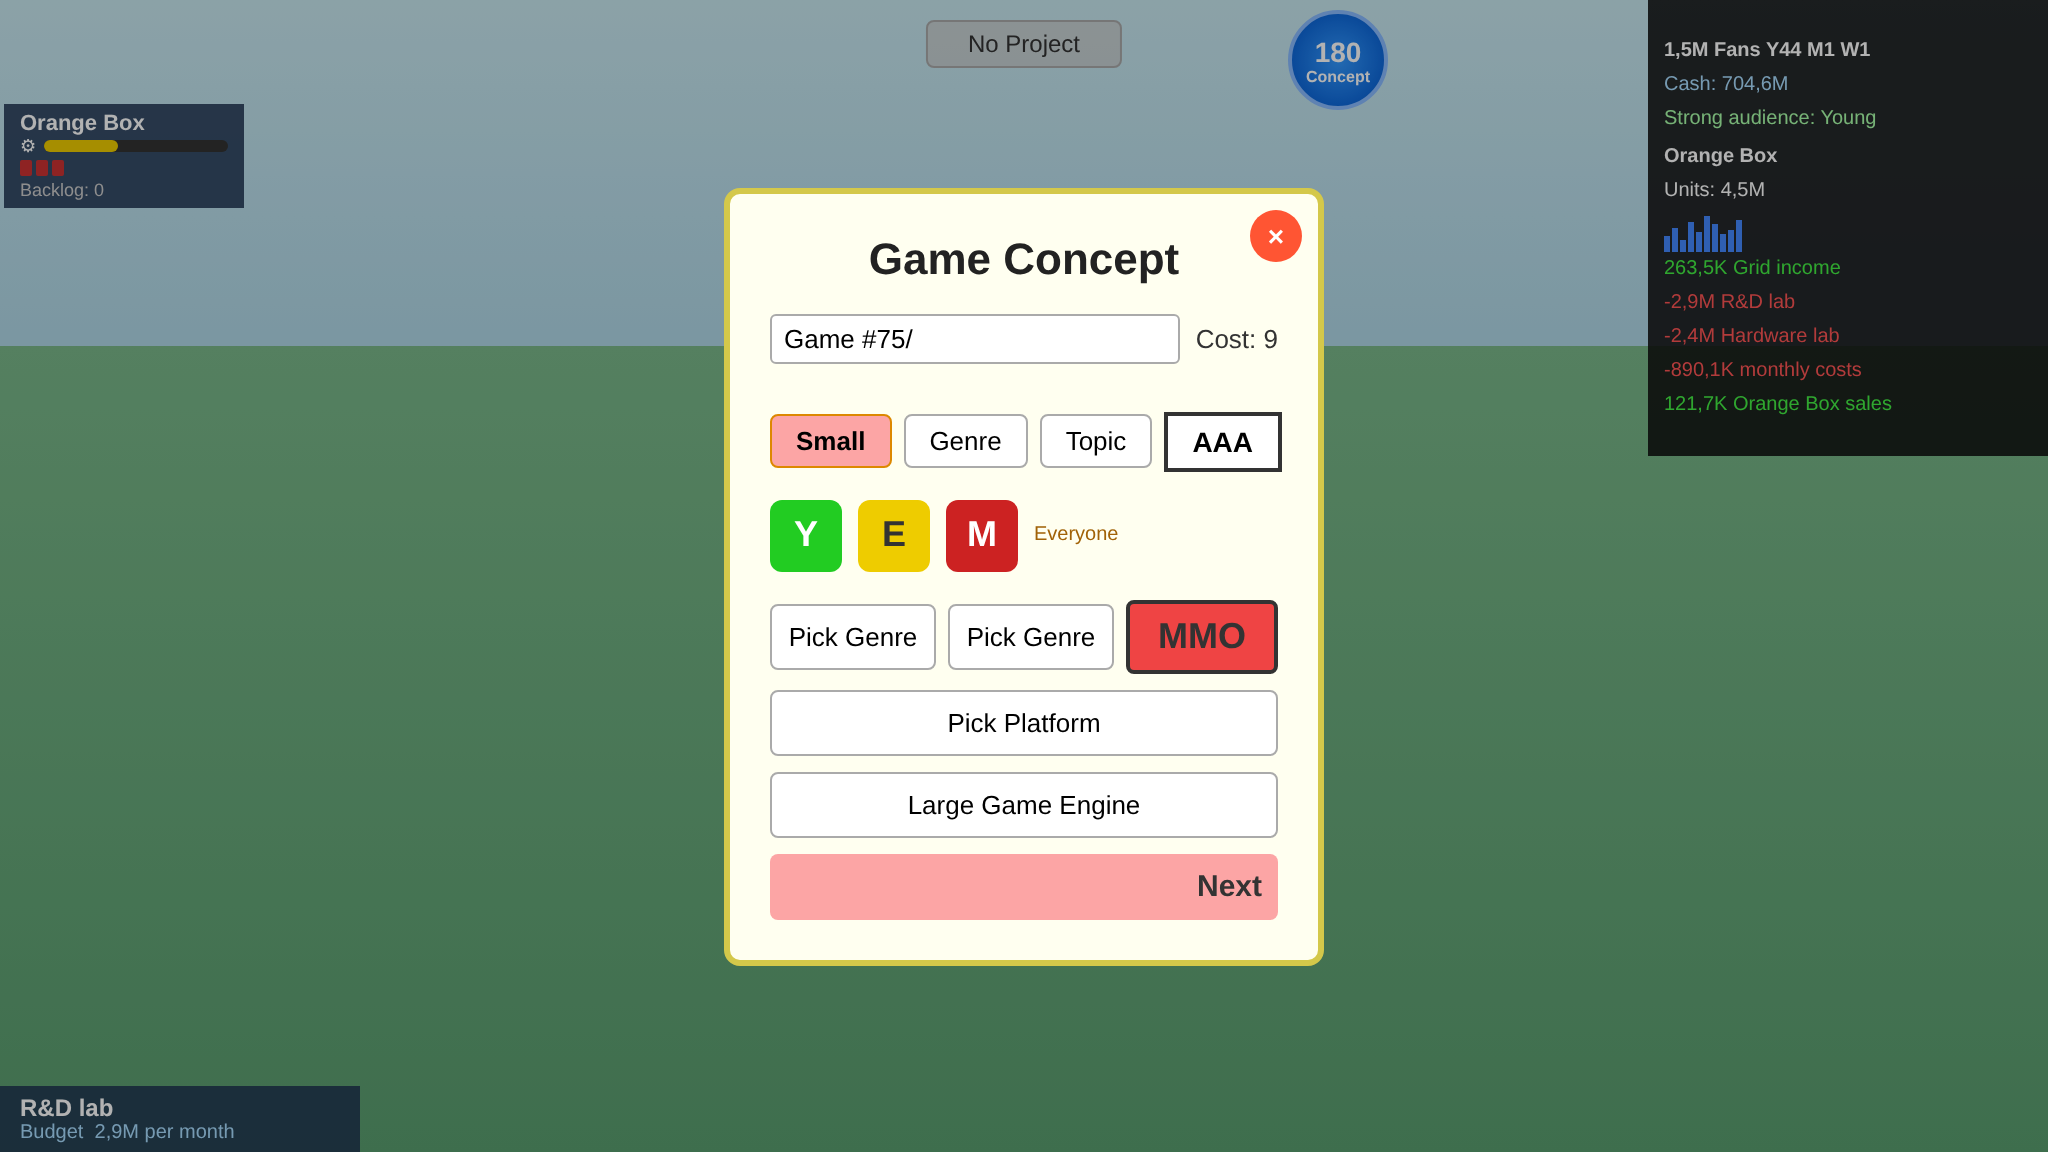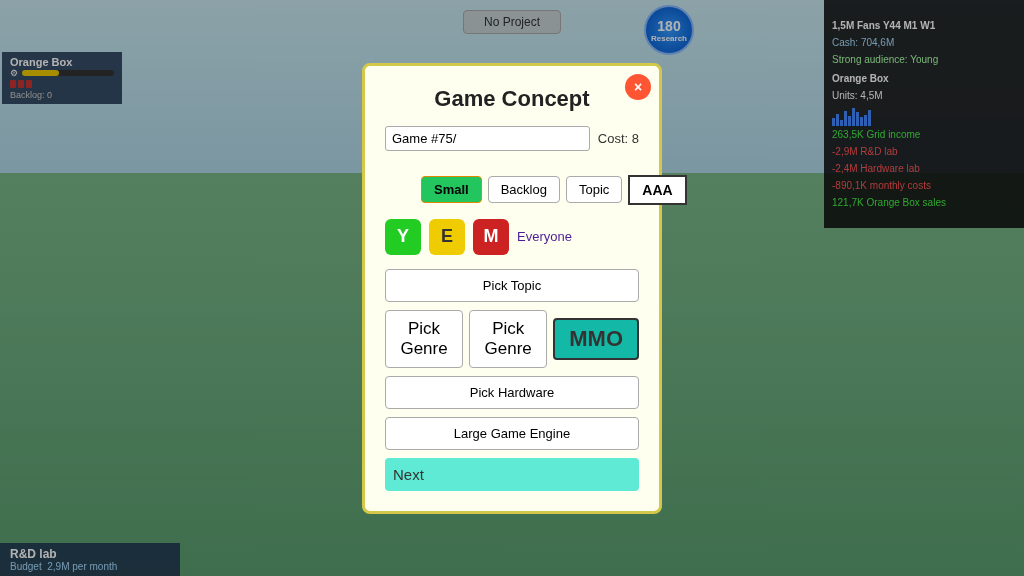--- a/index.html
+++ b/index.html
@@ -147,24 +147,23 @@
 
     .size-btn {
       padding: 5px 12px;
       border: 1px solid #aaa;
       border-radius: 4px;
       font-size: 13px;
       cursor: pointer;
       background: white;
     }
     .size-btn.active {
-      background: #22c55e;
+      background: #fca5a5;
       border-color: #dd8800;
       font-weight: bold;
-      margin-left: 36px;
     }
 
     .aaa-btn {
       padding: 5px 12px;
       border: 2px solid #333;
       border-radius: 0;
       font-size: 14px;
       font-weight: bold;
       cursor: pointer;
       background: white;
@@ -188,22 +187,22 @@
       font-size: 18px;
       font-weight: bold;
       color: white;
       cursor: pointer;
     }
     .rating-badge.y { background: #22cc22; }
     .rating-badge.e { background: #eecc00; color: #333; }
     .rating-badge.m { background: #cc2222; }
 
     .rating-everyone {
-      font-size: 13px;
-      color: #4c1d95;
+      font-size: 10px;
+      color: #a16207;
       text-align: right;
     }
 
     .pick-btn {
       display: block;
       width: 100%;
       padding: 8px;
       border: 1px solid #aaa;
       border-radius: 4px;
       background: white;
@@ -219,47 +218,48 @@
       margin-bottom: 8px;
       align-items: center;
     }
 
     .genre-btn {
       flex: 1;
       padding: 8px;
       border: 1px solid #aaa;
       border-radius: 4px;
       background: white;
-      font-size: 17px;
+      font-size: 13px;
       text-align: center;
       cursor: pointer;
     }
 
     .mmo-badge {
       padding: 6px 14px;
-      background: #14b8a6;
+      background: #ef4444;
       border: 2px solid #333;
       border-radius: 4px;
-      font-size: 22px;
+      font-size: 18px;
       font-weight: bold;
       color: #333;
     }
 
     .next-btn {
       display: block;
       width: 100%;
       padding: 8px;
-      background: #5eead4;
+      background: #fca5a5;
       border: none;
       border-radius: 4px;
       font-size: 15px;
       cursor: pointer;
-      text-align: left;
+      text-align: right;
       margin-top: 6px;
       color: #333;
+      font-weight: bold;
     }
 
     
     .stats-panel {
       position: absolute;
       top: 0;
       right: 0;
       background: rgba(15,15,15,0.88);
       color: white;
       padding: 17px 8px;
@@ -353,21 +353,21 @@
   </div>
   <div class="backlog-text">Backlog: 0</div>
 </div>
 
 <div style="position:absolute;top:10px;left:50%;transform:translateX(-50%);">
   <button class="no-project-btn">No Project</button>
 </div>
 
 <div class="research-badge">
   <span>180</span>
-  <span class="label">Research</span>
+  <span class="label">Concept</span>
 </div>
 
 <div class="stats-panel">
   <div style="color:#ffffff;font-weight:bold;">1,5M Fans Y44 M1 W1</div>
   <div style="color:#aaddff;">Cash: 704,6M</div>
   <div style="color:#aaffaa;">Strong audience: Young</div>
   <div style="font-weight:bold;margin-top:2px;">Orange Box</div>
   <div>Units: 4,5M</div>
   <div class="chart-bars">
     <div class="chart-bar" style="height:8px;"></div>
@@ -398,45 +398,44 @@
 
 <div class="modal-overlay">
   <div class="modal">
 
     <button class="modal-close">×</button>
 
     <div class="modal-title">Game Concept</div>
 
     <div class="name-cost-row">
       <input class="name-input" type="text" value="Game #75/" style="">
-      <span class="cost-label">Cost: 8</span>
+      <span class="cost-label">Cost: 9</span>
     </div>
 
     <div class="size-row">
       <button class="size-btn active">Small</button>
-      <button class="size-btn">Backlog</button>
+      <button class="size-btn">Genre</button>
       <button class="size-btn">Topic</button>
       <button class="aaa-btn">AAA</button>
     </div>
 
     <div class="rating-row">
       <div class="rating-badge y">Y</div>
       <div class="rating-badge e">E</div>
       <div class="rating-badge m">M</div>
       <span class="rating-everyone">Everyone</span>
     </div>
 
-    <button class="pick-btn">Pick Topic</button>
 
     <div class="genre-row">
       <button class="genre-btn">Pick Genre</button>
       <button class="genre-btn">Pick Genre</button>
       <div class="mmo-badge">MMO</div>
     </div>
 
-    <button class="pick-btn">Pick Hardware</button>
+    <button class="pick-btn">Pick Platform</button>
 
     <button class="pick-btn">Large Game Engine</button>
 
     <button class="next-btn">Next</button>
 
   </div>
 </div>
 
 </body></html>

